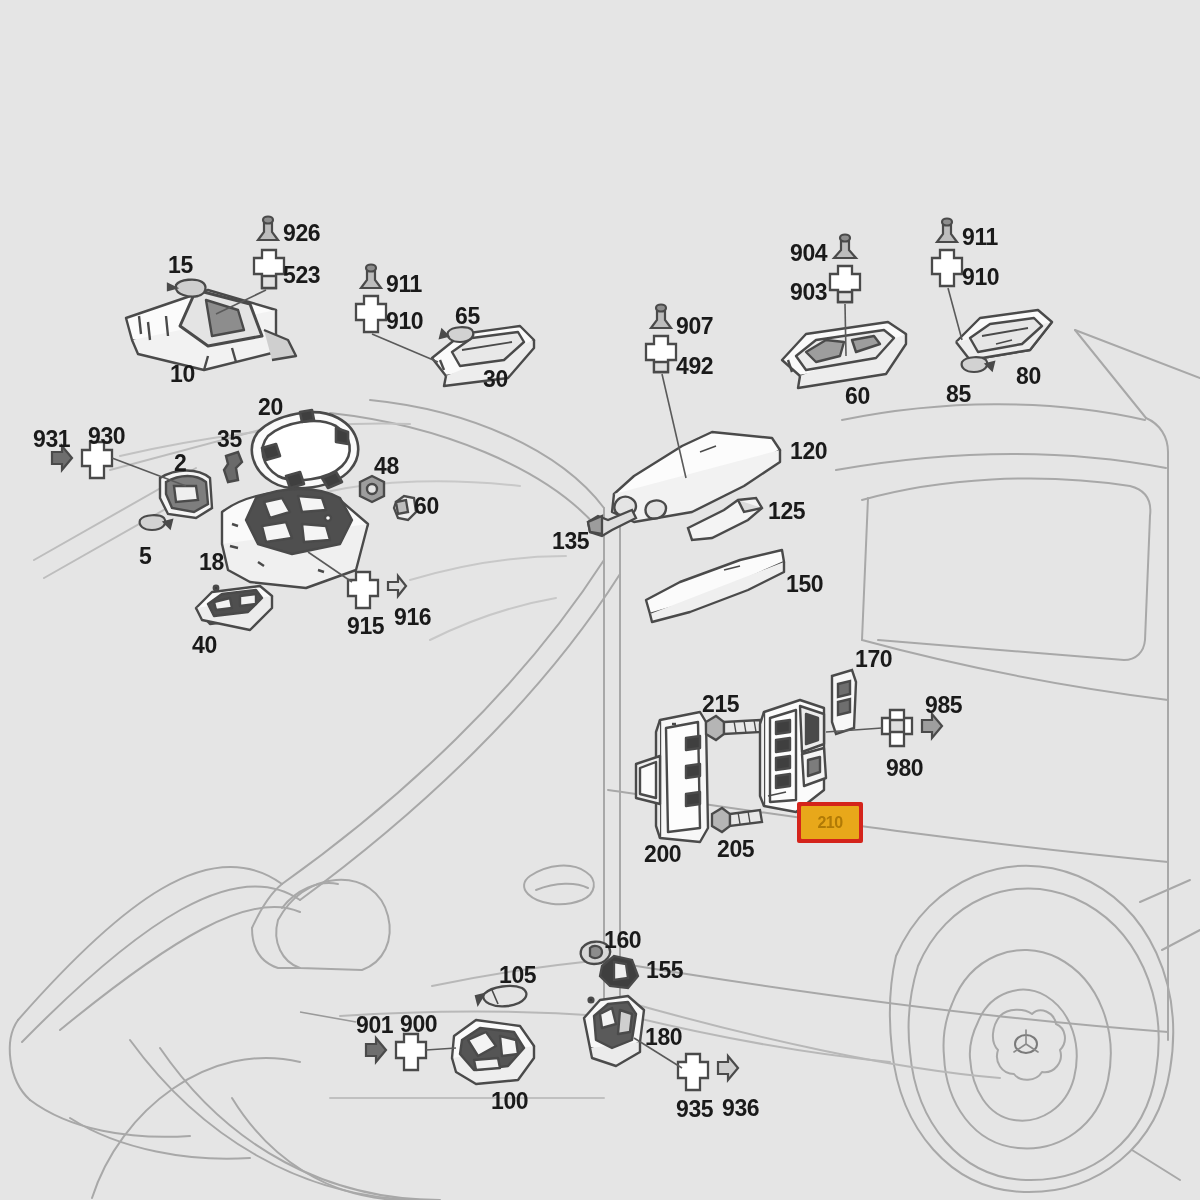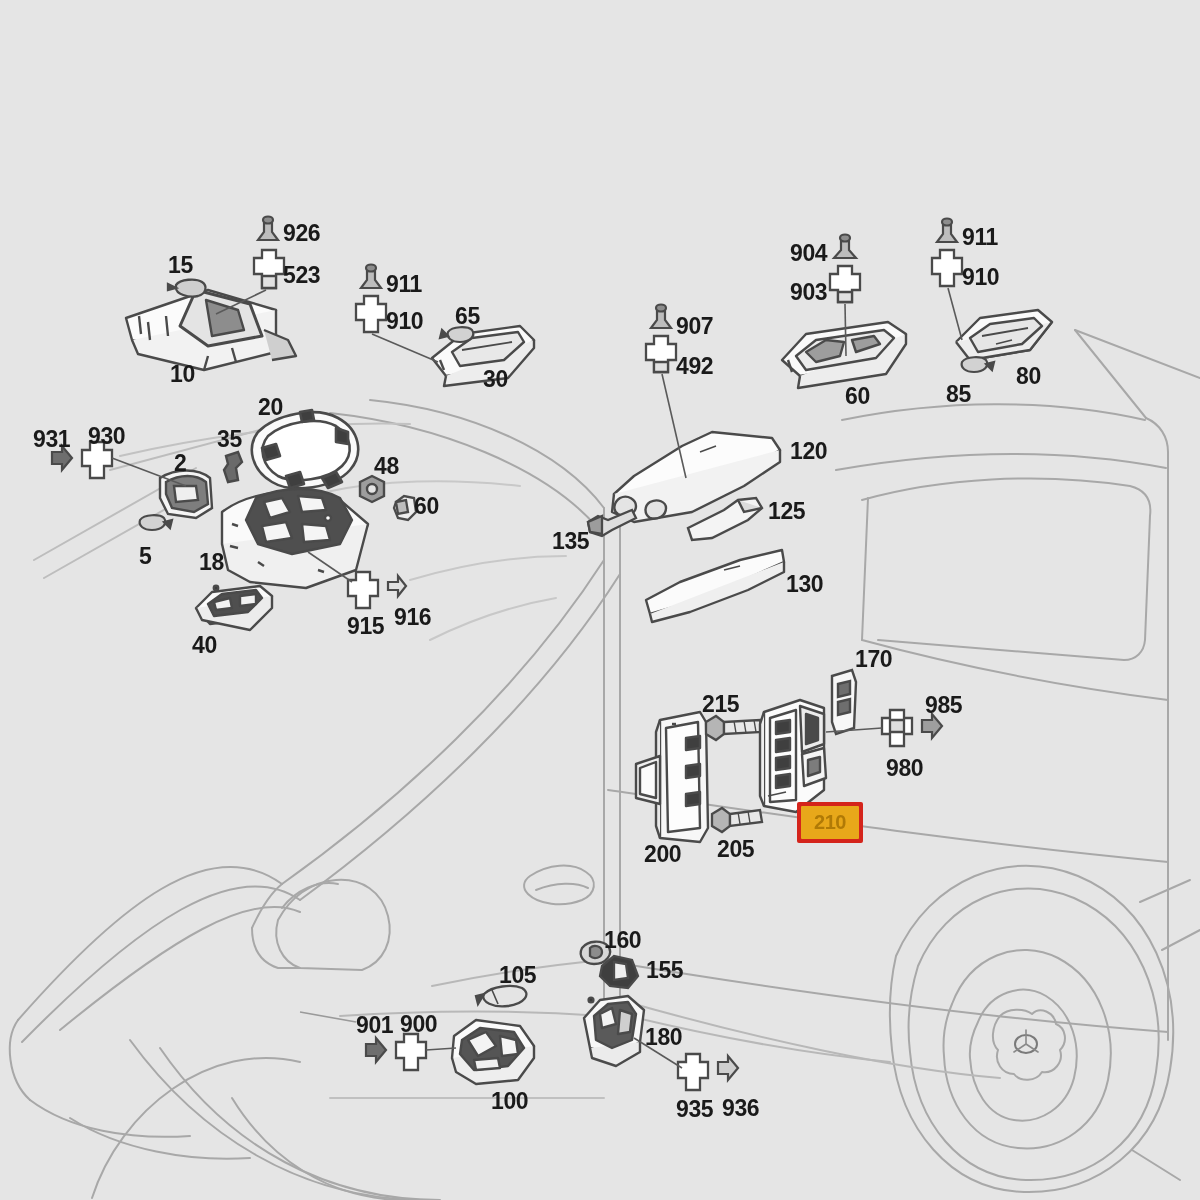--- a/index.html
+++ b/index.html
@@ -8,21 +8,21 @@
   #stage{position:relative;width:1200px;height:1200px;background:#e5e5e5;}
   #stage svg{position:absolute;inset:0;width:1200px;height:1200px;}
   .lbl{position:absolute;font-family:"Liberation Sans",sans-serif;
        font-weight:700;color:#1a1a1a;font-size:23px;line-height:1;
        letter-spacing:-0.4px;white-space:nowrap;}
   #hl{position:absolute;left:797px;top:802px;width:66px;height:41px;
       background:#d4241b;border-radius:2px;box-sizing:border-box;padding:4px;}
   #hlInner{width:100%;height:100%;background:#e8a81a;border-radius:1px;
       display:flex;align-items:center;justify-content:center;}
   #hlInner span{font-family:"Liberation Sans",sans-serif;font-weight:700;
-      font-size:20px;color:#b07a06;letter-spacing:-0.5px;}
+      font-size:16px;color:#b07a06;letter-spacing:-0.5px;}
 </style>
 </head>
 <body>
 
 <div id="stage">
 
 <svg viewBox="0 0 1200 1200" xmlns="http://www.w3.org/2000/svg">
   <defs>
     <g id="bulbClip">
       <path d="M0,0 l6,-7 l10,0 l6,5 l0,10 l-6,5 l-10,0 l-6,-7 z" fill="none" stroke="#555" stroke-width="2"></path>
@@ -485,21 +485,21 @@
 <span class="lbl" style="left:374px;top:455px">48</span>
 <span class="lbl" style="left:414px;top:495px">60</span>
 <span class="lbl" style="left:139px;top:545px">5</span>
 <span class="lbl" style="left:199px;top:551px">18</span>
 <span class="lbl" style="left:192px;top:634px">40</span>
 <span class="lbl" style="left:347px;top:615px">915</span>
 <span class="lbl" style="left:394px;top:606px">916</span>
 <span class="lbl" style="left:790px;top:440px">120</span>
 <span class="lbl" style="left:552px;top:530px">135</span>
 <span class="lbl" style="left:768px;top:500px">125</span>
-<span class="lbl" style="left:786px;top:573px">130</span>
+<span class="lbl" style="left:786px;top:573px">150</span>
 <span class="lbl" style="left:855px;top:648px">170</span>
 <span class="lbl" style="left:702px;top:693px">215</span>
 <span class="lbl" style="left:925px;top:694px">985</span>
 <span class="lbl" style="left:886px;top:757px">980</span>
 <span class="lbl" style="left:644px;top:843px">200</span>
 <span class="lbl" style="left:717px;top:838px">205</span>
 <span class="lbl" style="left:604px;top:929px">160</span>
 <span class="lbl" style="left:499px;top:964px">105</span>
 <span class="lbl" style="left:646px;top:959px">155</span>
 <span class="lbl" style="left:645px;top:1026px">180</span>

